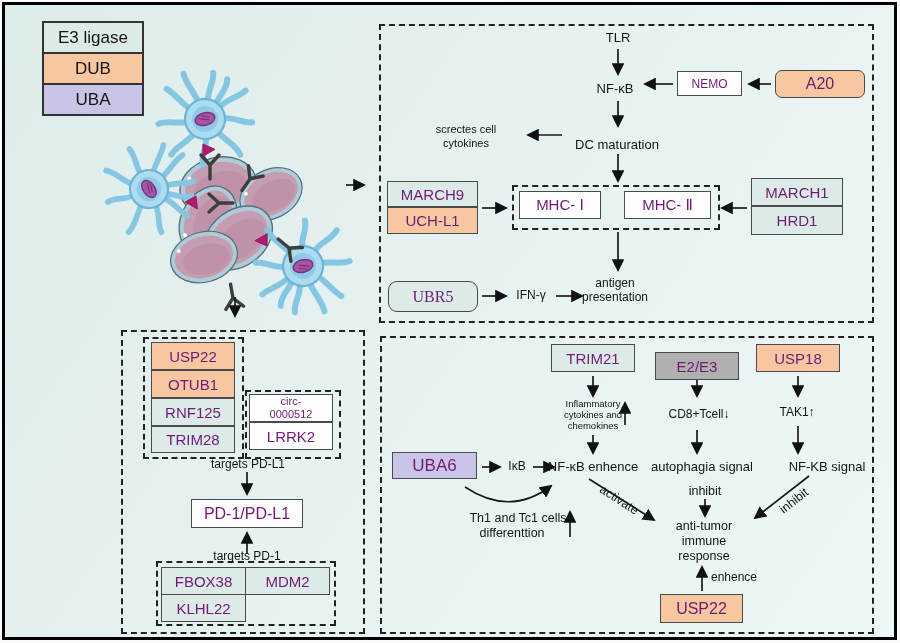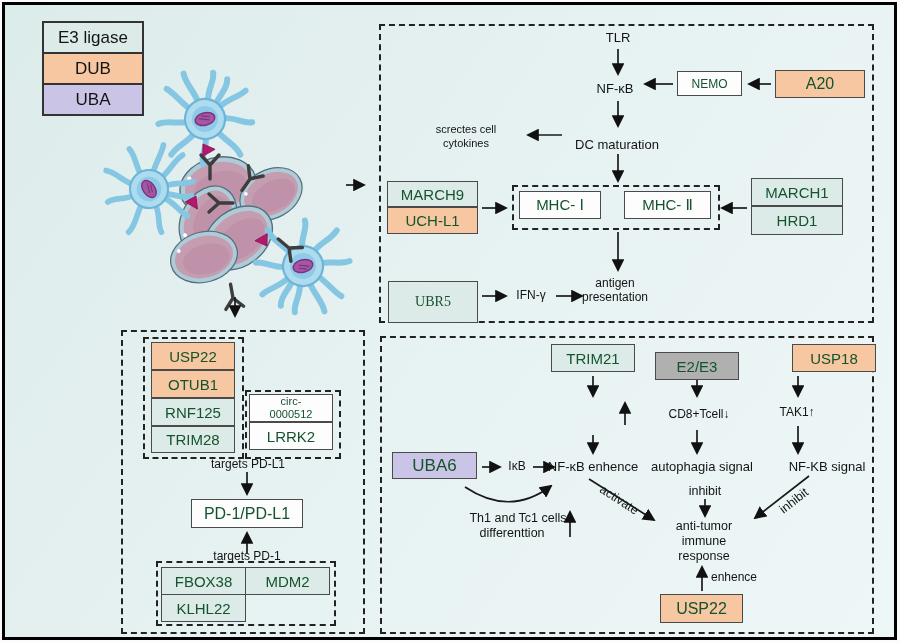--- a/index.html
+++ b/index.html
@@ -2,21 +2,21 @@
 <html><head>
 <meta charset="utf-8">
 <style>
   html,body{margin:0;padding:0;background:#f2f2f2;}
   #stage{position:relative;width:900px;height:643px;background:#fbfbfb;overflow:hidden;
          font-family:"Liberation Sans",sans-serif;}
   #frame{position:absolute;left:2px;top:2px;right:3px;bottom:3px;border:3px solid #000;
          background:linear-gradient(125deg,#dcecea 0%,#e6f1f1 45%,#eef7f7 100%);}
   .panel{position:absolute;border:2px dashed #222;}
   .box{position:absolute;border:1.5px solid #4a4a4a;display:flex;align-items:center;justify-content:center;
-       color:#14532d;box-sizing:border-box;}
+       color:#701a75;box-sizing:border-box;}
   .white{background:#fdfdfd;}
   .lbl{position:absolute;transform:translate(-50%,-50%);color:#141414;text-align:center;white-space:nowrap;line-height:1.15;}
   .wrap{white-space:normal;}
   .serif{font-family:"Liberation Serif",serif;}
   .legend{position:absolute;left:37px;top:16px;width:98px;border:2px solid #333;}
   .legend .row{height:29px;display:flex;align-items:center;justify-content:center;font-size:17px;color:#141414;
                border-bottom:2px solid #333;}
   .legend .row:last-child{border-bottom:none;}
   svg{position:absolute;left:0;top:0;pointer-events:none;}
 </style>
@@ -135,31 +135,31 @@
 
   <div class="legend">
     <div class="row" style="background: rgb(220, 235, 231);">E3 ligase</div>
     <div class="row" style="background: rgb(246, 199, 160);">DUB</div>
     <div class="row" style="background: rgb(202, 197, 231);">UBA</div>
   </div>
 
   <div class="lbl" style="left:613px;top:33px;font-size:13px">TLR</div>
   <div class="lbl" style="left:610px;top:84px;font-size:13px">NF-κB</div>
   <div class="box white" style="left:672px;top:66px;width:65px;height:25px;font-size:12px">NEMO</div>
-  <div class="box" style="left: 770px; top: 65px; width: 90px; height: 28px; font-size: 16px; background: rgb(246, 199, 160);">A20</div>
+  <div class="box" style="left: 770px; top: 65px; width: 90px; height: 28px; font-size: 16px; background: rgb(246, 199, 160); border-radius: 7px;">A20</div>
   <div class="lbl" style="left:461px;top:124px;font-size:11px">screctes cell</div>
   <div class="lbl" style="left:461px;top:138px;font-size:11px">cytokines</div>
   <div class="lbl" style="left:612px;top:140px;font-size:13px">DC maturation</div>
   <div class="box" style="left: 382px; top: 176px; width: 91px; height: 26px; font-size: 15px; background: rgb(220, 235, 231);">MARCH9</div>
   <div class="box" style="left: 382px; top: 202px; width: 91px; height: 27px; font-size: 15px; background: rgb(246, 199, 160);">UCH-L1</div>
   <div class="box white" style="left:514px;top:186px;width:82px;height:28px;font-size:15px">MHC- Ⅰ</div>
   <div class="box white" style="left:619px;top:186px;width:87px;height:28px;font-size:15px">MHC- Ⅱ</div>
   <div class="box" style="left: 746px; top: 173px; width: 92px; height: 28px; font-size: 15px; background: rgb(220, 235, 231);">MARCH1</div>
   <div class="box" style="left: 746px; top: 201px; width: 92px; height: 29px; font-size: 15px; background: rgb(220, 235, 231);">HRD1</div>
-  <div class="box serif" style="left: 383px; top: 276px; width: 90px; height: 42px; font-size: 14px; background: rgb(220, 235, 231);">UBR5</div>
+  <div class="box serif" style="left: 383px; top: 276px; width: 90px; height: 31px; font-size: 16px; background: rgb(220, 235, 231); border-radius: 9px;">UBR5</div>
   <div class="lbl" style="left:526px;top:291px;font-size:12px">IFN-γ</div>
   <div class="lbl" style="left:610px;top:279px;font-size:12px">antigen</div>
   <div class="lbl" style="left:610px;top:293px;font-size:12px">presentation</div>
 
   <div class="box" style="left: 146px; top: 337px; width: 84px; height: 28px; font-size: 15px; background: rgb(246, 199, 160);">USP22</div>
   <div class="box" style="left: 146px; top: 365px; width: 84px; height: 28px; font-size: 15px; background: rgb(246, 199, 160);">OTUB1</div>
   <div class="box" style="left: 146px; top: 393px; width: 84px; height: 28px; font-size: 15px; background: rgb(220, 235, 231);">RNF125</div>
   <div class="box" style="left: 146px; top: 421px; width: 84px; height: 27px; font-size: 15px; background: rgb(220, 235, 231);">TRIM28</div>
   <div class="box white" style="left:244px;top:389px;width:84px;height:28px;flex-direction:column;font-size:11px;line-height:1.2">
     <span>circ-</span>
@@ -168,21 +168,22 @@
   <div class="box white" style="left:244px;top:417px;width:84px;height:28px;font-size:15px">LRRK2</div>
   <div class="lbl" style="left:243px;top:460px;font-size:12px">targets PD-L1</div>
   <div class="box white" style="left:186px;top:494px;width:112px;height:29px;font-size:16px">PD-1/PD-L1</div>
   <div class="lbl" style="left:242px;top:552px;font-size:12px">targets PD-1</div>
   <div class="box" style="left: 156px; top: 562px; width: 85px; height: 28px; font-size: 15px; background: rgb(220, 235, 231);">FBOX38</div>
   <div class="box" style="left: 240px; top: 562px; width: 85px; height: 28px; font-size: 15px; background: rgb(220, 235, 231);">MDM2</div>
   <div class="box" style="left: 156px; top: 589px; width: 85px; height: 28px; font-size: 15px; background: rgb(220, 235, 231);">KLHL22</div>
 
   <div class="box" style="left: 546px; top: 339px; width: 84px; height: 28px; font-size: 15px; background: rgb(220, 235, 231);">TRIM21</div>
   <div class="box" style="left: 650px; top: 339px; width: 84px; height: 28px; font-size: 15px; background: rgb(176, 176, 176); margin-top: 8px;">E2/E3</div>
-  <div class="box" style="left: 751px; top: 339px; width: 84px; height: 28px; font-size: 15px; background: rgb(246, 199, 160); margin-left: 36px;">USP18</div>
+  <div class="box" style="left: 751px; top: 339px; width: 84px; height: 28px; font-size: 15px; background: rgb(246, 199, 160);">USP18</div>
+  <div class="lbl wrap" style="left:588px;top:410px;width:72px;font-size:9.5px">Inflammatory cytokines and chemokines</div>
   <div class="lbl" style="left:694px;top:410px;font-size:12px">CD8+Tcell↓</div>
   <div class="lbl" style="left:792px;top:408px;font-size:12px">TAK1↑</div>
   <div class="box" style="left: 387px; top: 447px; width: 85px; height: 27px; font-size: 17px; background: rgb(202, 197, 231);">UBA6</div>
   <div class="lbl" style="left:512px;top:462px;font-size:12px">IκB</div>
   <div class="lbl" style="left:588px;top:462px;font-size:13px">NF-κB enhence</div>
   <div class="lbl" style="left:697px;top:462px;font-size:13px">autophagia signal</div>
   <div class="lbl" style="left:822px;top:462px;font-size:13px">NF-KB signal</div>
   <div class="lbl" style="left:513px;top:513px;font-size:12.5px">Th1 and Tc1 cells</div>
   <div class="lbl" style="left:507px;top:528px;font-size:12.5px">differenttion</div>
   <div class="lbl" style="left:614px;top:495px;font-size:12.5px;transform:translate(-50%,-50%) rotate(33deg)">activate</div>

